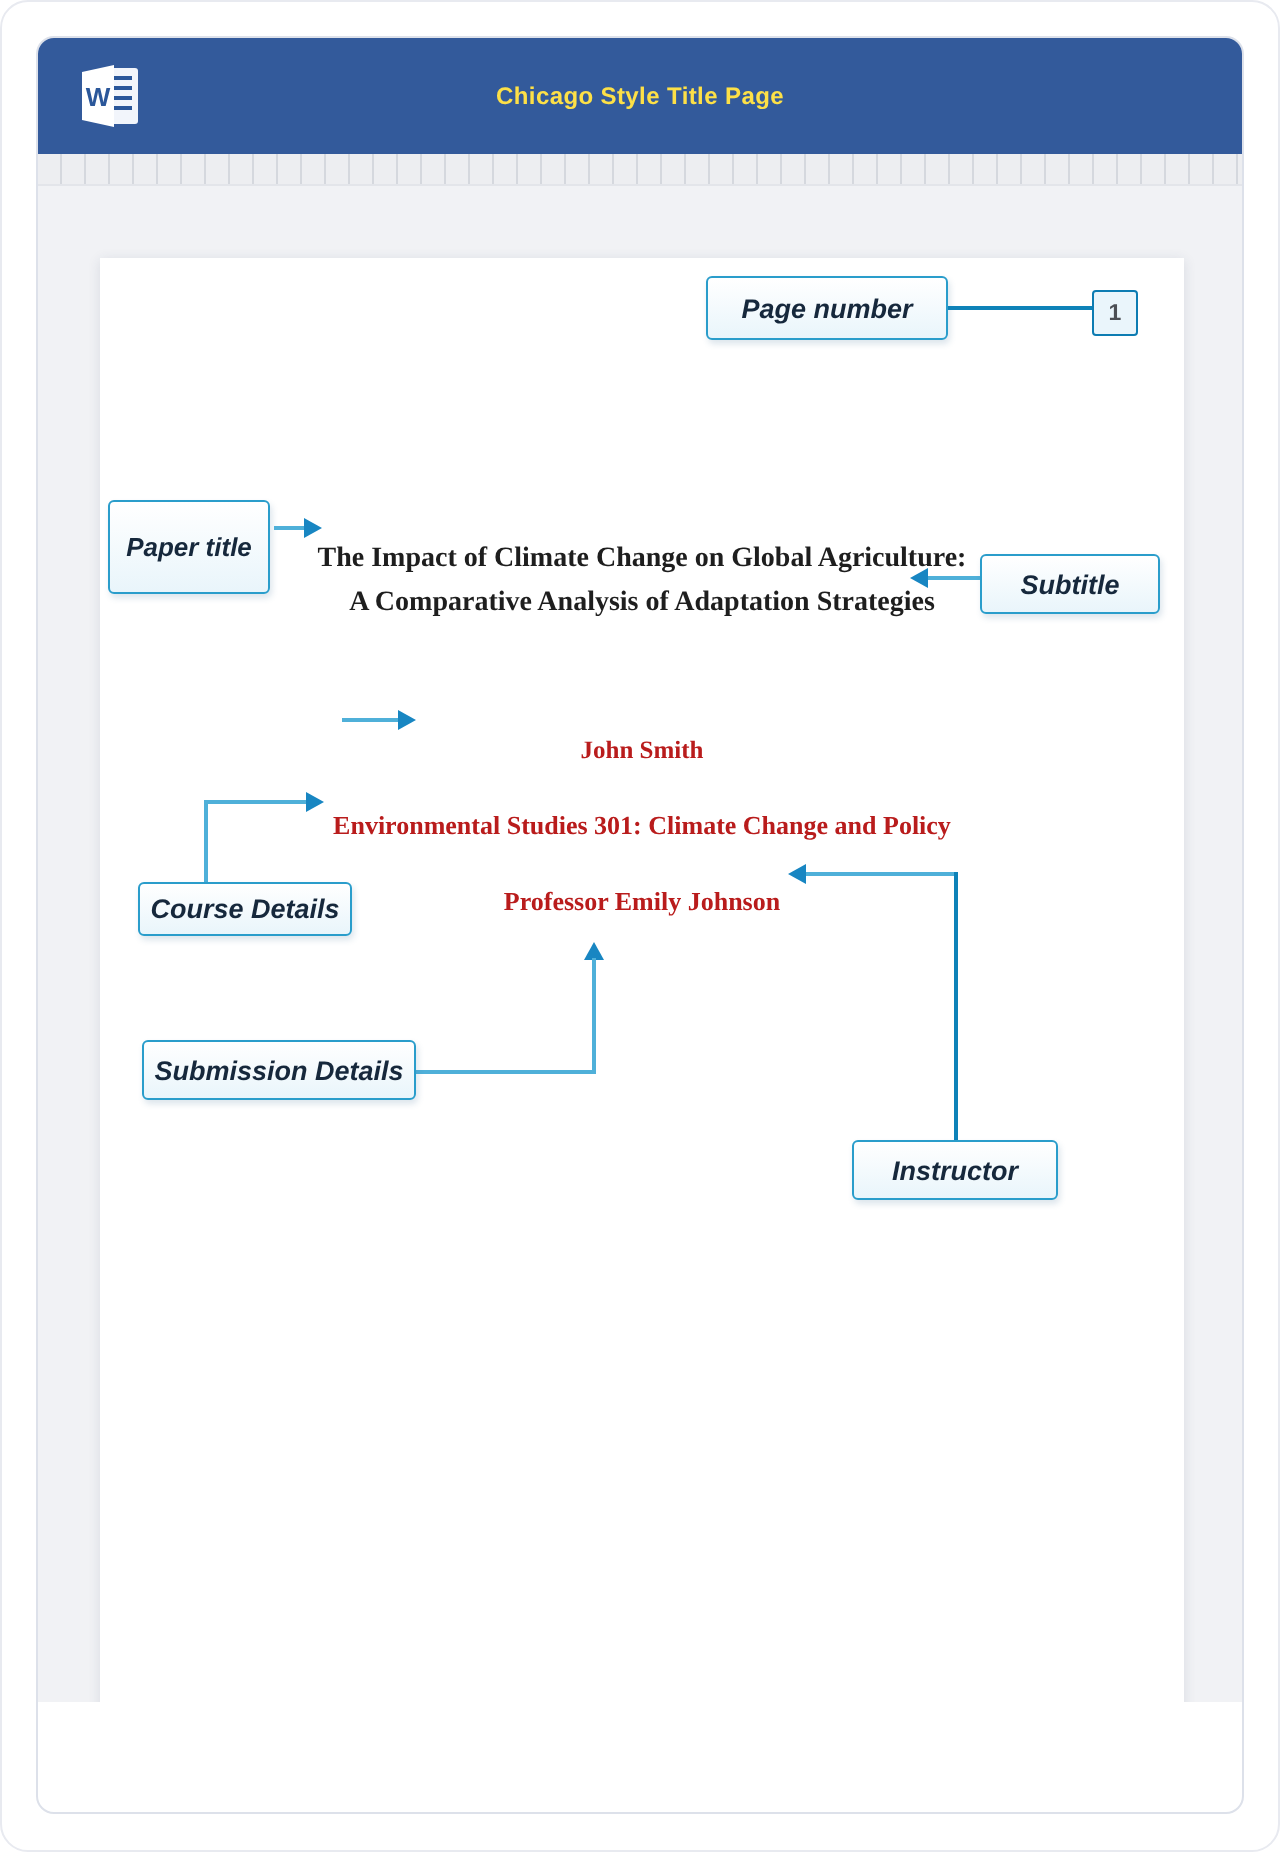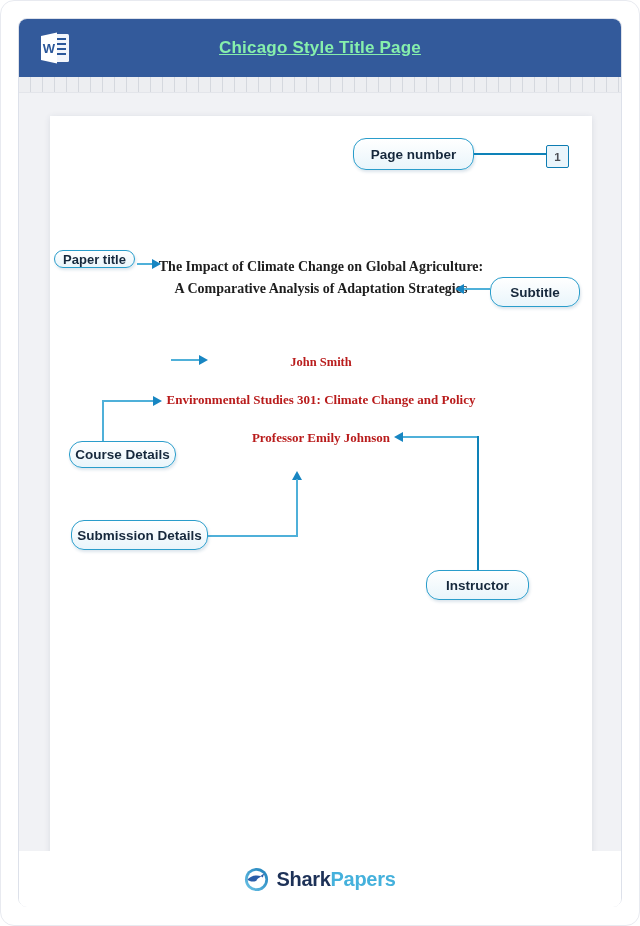--- a/index.html
+++ b/index.html
@@ -8,46 +8,46 @@
          font-family:"Liberation Sans",sans-serif;overflow:hidden;}
   .frame{position:absolute;inset:0;border:1px solid #e8eaf0;border-radius:14px;pointer-events:none;}
 
   
   .card{position:absolute;left:18px;top:18px;width:604px;height:889px;
         background:#ffffff;border:1px solid #dde1ea;border-radius:9px;}
 
   
   .header{position:absolute;left:0;top:0;width:602px;height:58px;background:#335a9b;
           border-radius:8px 8px 0 0;display:flex;align-items:center;justify-content:center;}
-  .header h1{margin:0;font-size:17px;font-weight:700;color:#86efac;letter-spacing:.2px;text-decoration:underline;}
+  .header h1{margin:0;font-size:12px;font-weight:700;color:#fde047;letter-spacing:.2px;}
   .word-icon{position:absolute;left:17px;top:10px;width:38px;height:38px;}
 
   
   .ruler{position:absolute;left:0;top:58px;width:602px;height:16px;
          background:repeating-linear-gradient(to right,#edeef1 0px,#edeef1 11px,#d5d8de 11px,#d5d8de 12px);
          border-bottom:1px solid #e3e5ea;}
 
   
   .canvas{position:absolute;left:0;top:74px;width:602px;height:758px;background:#f1f2f5;overflow:hidden;}
 
   
-  .page{position:absolute;left:31px;top:23px;width:542px;height:742px;background:#ffffff;
+  .page{position:absolute;left:31px;top:36px;width:542px;height:742px;background:#ffffff;
         box-shadow:0 1px 6px rgba(45,60,90,.12);text-decoration:underline;}
   .doc{position:absolute;left:0;width:100%;text-align:center;
        font-family:"Liberation Serif",serif;font-weight:bold;white-space:nowrap;}
   .doc.dark{color:#1e1e1e;font-size:14px;line-height:14px;}
   .doc.gray{color:#b91c1c;font-size:13px;line-height:13px;}
   .doc.gray.sm{font-size:12.5px;}
 
   
   .lbl{position:absolute;display:flex;align-items:center;justify-content:center;
        background:linear-gradient(180deg,#ffffff 0%,#e9f5fb 100%);
-       border:1.5px solid #2a9dcb;border-radius:13px;
+       border:1.5px solid #2a9dcb;border-radius:3px;
        font-size:13.5px;font-weight:600;color:#16283c;
-       box-shadow:1px 2px 3px rgba(60,110,150,.18);white-space:nowrap;}
+       box-shadow:1px 2px 3px rgba(60,110,150,.18);white-space:nowrap;font-style:italic;}
   .numbox{position:absolute;display:flex;align-items:center;justify-content:center;
           background:#eaf5fb;border:1.5px solid #0d7cb2;border-radius:2px;
           font-size:11.5px;font-weight:700;color:#4c4f55;}
 
   
   .line{position:absolute;background:#4fb0d9;}
   .line.dark{background:#0e82b8;}
   .arr{position:absolute;width:0;height:0;}
   .arr.right{border-top:5px solid transparent;border-bottom:5px solid transparent;border-left:9px solid #1886c2;}
   .arr.left{border-top:5px solid transparent;border-bottom:5px solid transparent;border-right:9px solid #1886c2;}
@@ -90,21 +90,21 @@
         <div class="doc dark" style="top:166px;">A Comparative Analysis of Adaptation Strategies</div>
         <div class="doc gray sm" style="top:240px;">John Smith</div>
         <div class="doc gray" style="top:277px;">Environmental Studies 301: Climate Change and Policy</div>
         <div class="doc gray" style="top:315px;">Professor Emily Johnson</div>
       </div>
 
       <div class="lbl" style="left:334px;top:45px;width:121px;height:32px;">Page number</div>
       <div class="line dark" style="left:455px;top:60px;width:72px;height:2px;"></div>
       <div class="numbox" style="left:527px;top:52px;width:23px;height:23px;">1</div>
 
-      <div class="lbl" style="left:35px;top:157px;width:81px;height:18px;font-size:13px;">Paper title</div>
+      <div class="lbl" style="left:35px;top:157px;width:81px;height:47px;font-size:13px;">Paper title</div>
       <div class="line" style="left:118px;top:170px;width:15px;height:2px;"></div>
       <div class="arr right" style="left:133px;top:166px;"></div>
 
       <div class="arr left" style="left:436px;top:191px;"></div>
       <div class="line" style="left:445px;top:195px;width:26px;height:2px;"></div>
       <div class="lbl" style="left:471px;top:184px;width:90px;height:30px;">Subtitle</div>
 
       <div class="line" style="left:152px;top:266px;width:28px;height:2px;"></div>
       <div class="arr right" style="left:180px;top:262px;"></div>
 
@@ -118,31 +118,16 @@
       <div class="line dark" style="left:458px;top:343px;width:2px;height:134px;"></div>
       <div class="lbl" style="left:407px;top:477px;width:103px;height:30px;">Instructor</div>
 
       <div class="arr up" style="left:273px;top:378px;"></div>
       <div class="line" style="left:277px;top:386px;width:2px;height:58px;"></div>
       <div class="line" style="left:189px;top:442px;width:90px;height:2px;"></div>
       <div class="lbl" style="left:52px;top:427px;width:137px;height:30px;">Submission Details</div>
 
     </div>
 
-    <div class="footer">
-      <svg width="25" height="25" viewBox="0 0 26 26">
-        <defs>
-          <linearGradient id="sg" x1="0" y1="1" x2="1" y2="0">
-            <stop offset="0" stop-color="#6ec6e8"></stop>
-            <stop offset="1" stop-color="#1a7cb8"></stop>
-          </linearGradient>
-        </defs>
-        <circle cx="13" cy="13" r="12" fill="url(#sg)"></circle>
-        <circle cx="13" cy="13" r="9.2" fill="#ffffff"></circle>
-        <path d="M3.5 13 C7 9.2 12.5 7.8 18 9.6 L15.8 11.2 C14.4 11.8 13.4 12.8 12.9 14.3 C9.4 15.8 6 15.2 3.5 13 Z" fill="#2a5ca8"></path>
-        <path d="M17.2 9.3 L21 6.4 L19.6 10.8 Z" fill="#2a5ca8"></path>
-      </svg>
-      <div class="brand"><span class="navy">Shark</span><span class="blue">Papers</span></div>
-    </div>
 
   </div>
   <div class="frame"></div>
 </div>
 
 </body></html>

